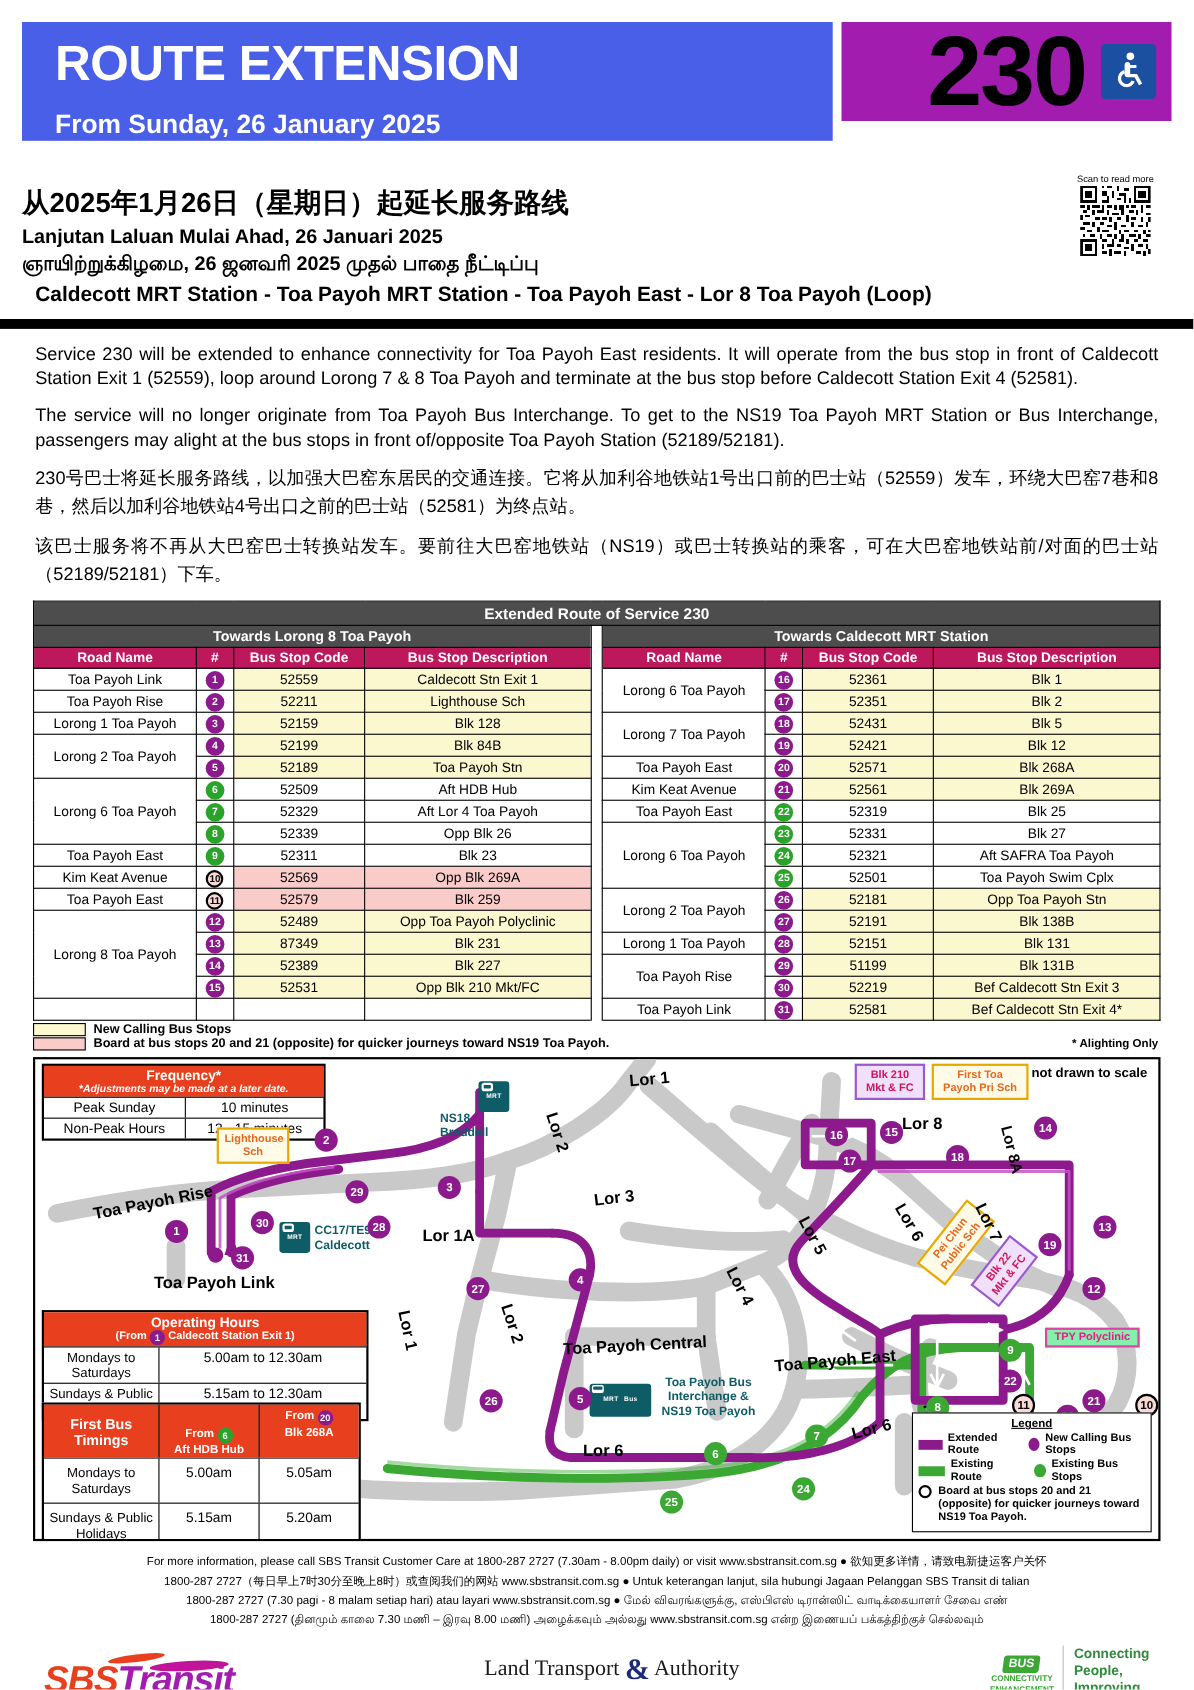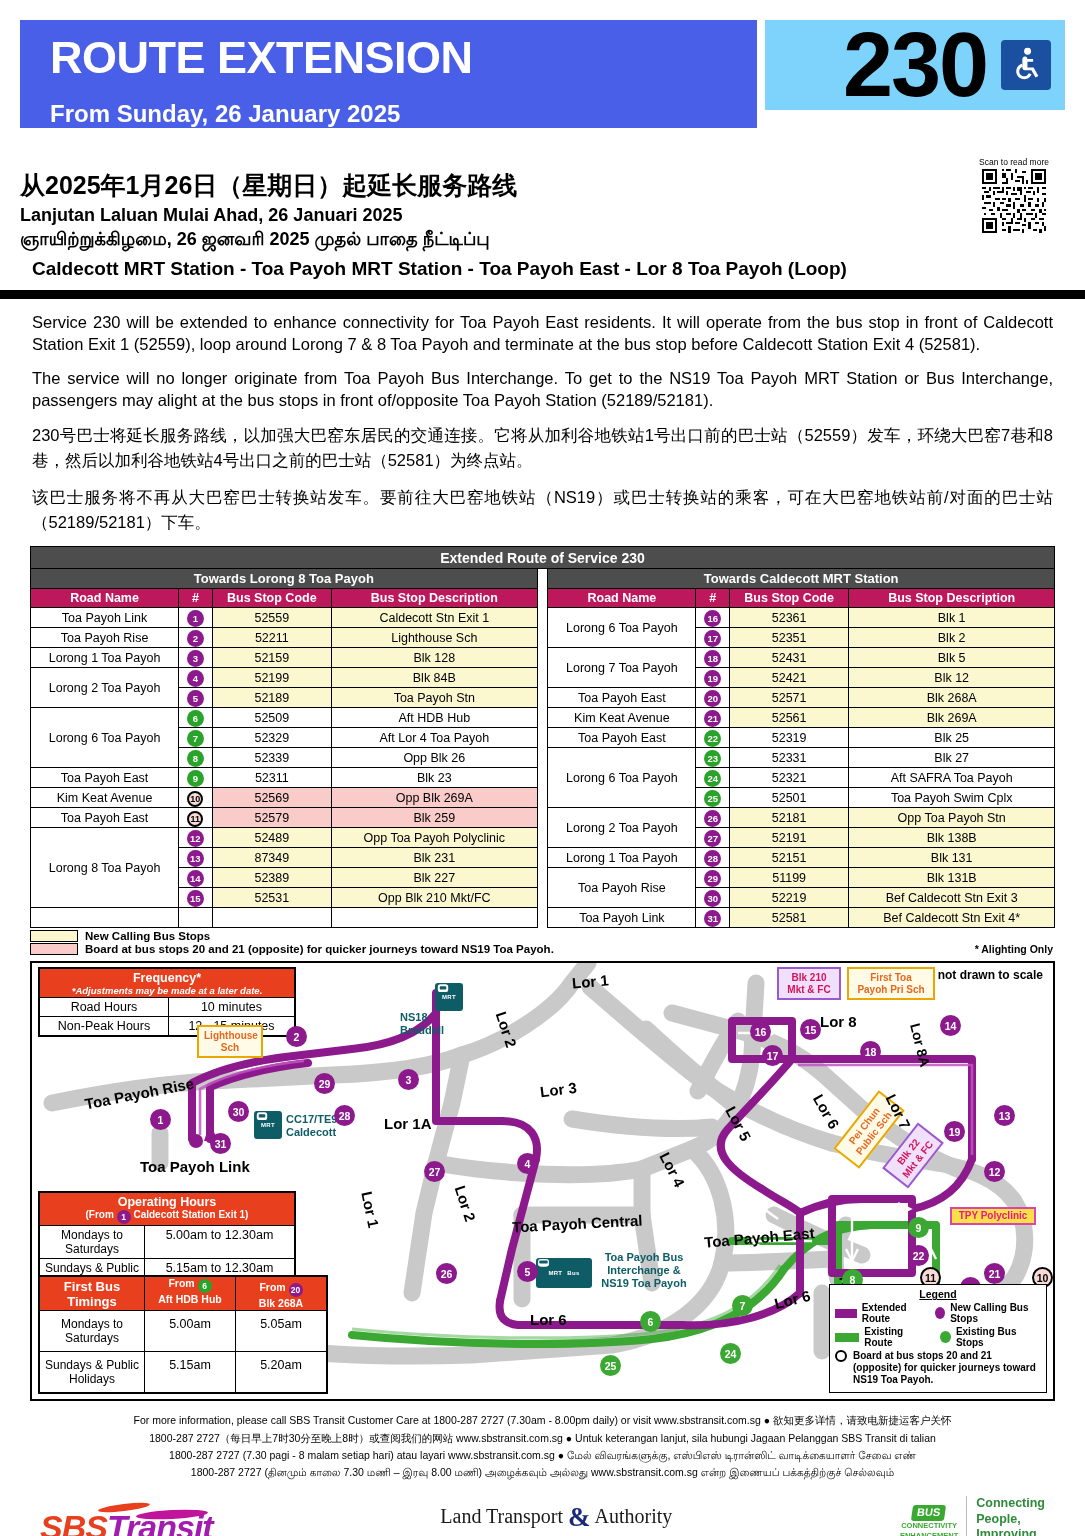--- a/index.html
+++ b/index.html
@@ -15,21 +15,21 @@
 
   
   .hdr { display:flex; gap:8px; padding:20px 20px 0 20px; align-items:flex-start; height:159px;}
   .hdr-blue {
     flex:1; background:#4a5fe8; position:relative;
     padding:14px 0 0 30px; color:#fff;
   }
   .hdr-title { font-size:45px; font-weight:bold; letter-spacing:-0.5px; line-height:1.05; }
   .hdr-sub { font-size:24px; font-weight:bold; margin-top:19px; }
   .hdr-green {
-    width:300px; background:#7dd3fc; position:relative;
+    width:300px; background:#a21caf; position:relative;
     display:flex; align-items:center; justify-content:center;
   }
   .svcno { font-size:90px; font-weight:bold; line-height:1; letter-spacing:-2px; color:#000; }
   .wheelchair {
     position:absolute; right:14px; top:50%; transform:translateY(-50%);
     width:50px; height:50px; background:#1b4fa0; border-radius:4px;
     display:flex; align-items:center; justify-content:center;
   }
   .wheelchair svg { width:38px; height:38px; }
 
@@ -90,21 +90,21 @@
   .ib-row > div { font-size:12.5px; text-align:center; padding:2px 3px; }
   .ib-row > div + div { border-left:1.5px solid #000; }
 
   .maplabel { position:absolute; font-weight:bold; }
   .poi {
     position:absolute; border:2px solid #e8a800; background:#fffbe6;
     color:#e8671f; font-size:10px; font-weight:bold; text-align:center;
     padding:3px 5px; line-height:1.15;
   }
   .poi.v { border-color:#9b59d0; background:#f0e0fb; color:#d4145a; }
-  .poi.pink { border-color:#d946a6; background:#fde047; color:#e8198b; padding:1px 4px; font-size:10px;}
+  .poi.pink { border-color:#d946a6; background:#86efac; color:#e8198b; padding:1px 4px; font-size:10px;}
   .mrtbox { position:absolute; width:28px; height:28px; background:#0e5c66; border-radius:3px;
             display:flex; flex-direction:column; align-items:center; justify-content:center; color:#fff; }
   .mrtbox .lbl { font-size:6px; font-weight:bold; letter-spacing:0.3px; }
   .stname { position:absolute; color:#0e5c66; font-size:11px; font-weight:bold; line-height:1.15; }
   .mrk { position:absolute; width:21px; height:21px; border-radius:50%; color:#fff;
          font-size:10.5px; font-weight:bold; display:flex; align-items:center; justify-content:center; }
   .mrk.p { background:#8c1a8c; }
   .mrk.g { background:#3aa832; }
   .mrk.o { background:#f7d9d6; color:#000; border:2px solid #000; }
 
@@ -579,30 +579,30 @@
     </svg>
 
     <div class="notscale">Map not drawn to scale</div>
 
     <div class="infobox" style="left:6px; top:4px; width:258px;">
       <div class="ib-title">
         <span>Frequency*</span>
         <span class="sm">*Adjustments may be made at a later date.</span>
       </div>
       <div class="ib-row">
-        <div style="flex:0 0 128px">Road Hours</div>
+        <div style="flex:0 0 128px">Peak Sunday</div>
         <div style="flex:1">10 minutes</div>
       </div>
       <div class="ib-row">
         <div style="flex:0 0 128px">Non-Peak Hours</div>
         <div style="flex:1">12 - 15 minutes</div>
       </div>
     </div>
 
-    <div class="infobox" style="left:6px; top:228px; width:258px;">
+    <div class="infobox" style="left:6px; top:228px; width:297px;">
       <div class="ib-title">
         <span>Operating Hours</span>
         <span class="sm2">
           <span>(From</span>
           <span class="dot p" style="width:14px;height:14px;line-height:14px;font-size:8.5px;vertical-align:-2px">1</span>
           <span>Caldecott Station Exit 1)</span>
         </span>
       </div>
       <div class="ib-row">
         <div style="flex:0 0 104px; font-size:12px">Mondays to Saturdays</div>
@@ -610,21 +610,21 @@
       </div>
       <div class="ib-row">
         <div style="flex:0 0 104px; font-size:12px">Sundays &amp; Public Holidays</div>
         <div style="flex:1">5.15am to 12.30am</div>
       </div>
     </div>
 
     <div class="infobox" style="left:6px; top:312px; width:290px;">
       <div style="display:flex;">
         <div class="ib-title" style="flex:0 0 104px; display:flex; align-items:center; justify-content:center; font-size:13px;">First Bus Timings</div>
-        <div class="ib-title" style="flex:1; border-left:1.5px solid #000; font-size:10.5px; font-weight:bold; padding-top:0;">
+        <div class="ib-title" style="flex:1; border-left:1.5px solid #000; font-size:10.5px; font-weight:bold; padding-top:20px;">
           <span>From</span>
           <span class="dot g" style="width:14px;height:14px;line-height:14px;font-size:8.5px;vertical-align:-2px">6</span>
           <span class="sm2" style="font-size:10.5px">Aft HDB Hub</span>
         </div>
         <div class="ib-title" style="flex:1; border-left:1.5px solid #000; font-size:10.5px; font-weight:bold; padding-top:4px;">
           <span>From</span>
           <span class="dot p" style="width:14px;height:14px;line-height:14px;font-size:8.5px;vertical-align:-2px">20</span>
           <span class="sm2" style="font-size:10.5px">Blk 268A</span>
         </div>
       </div>

